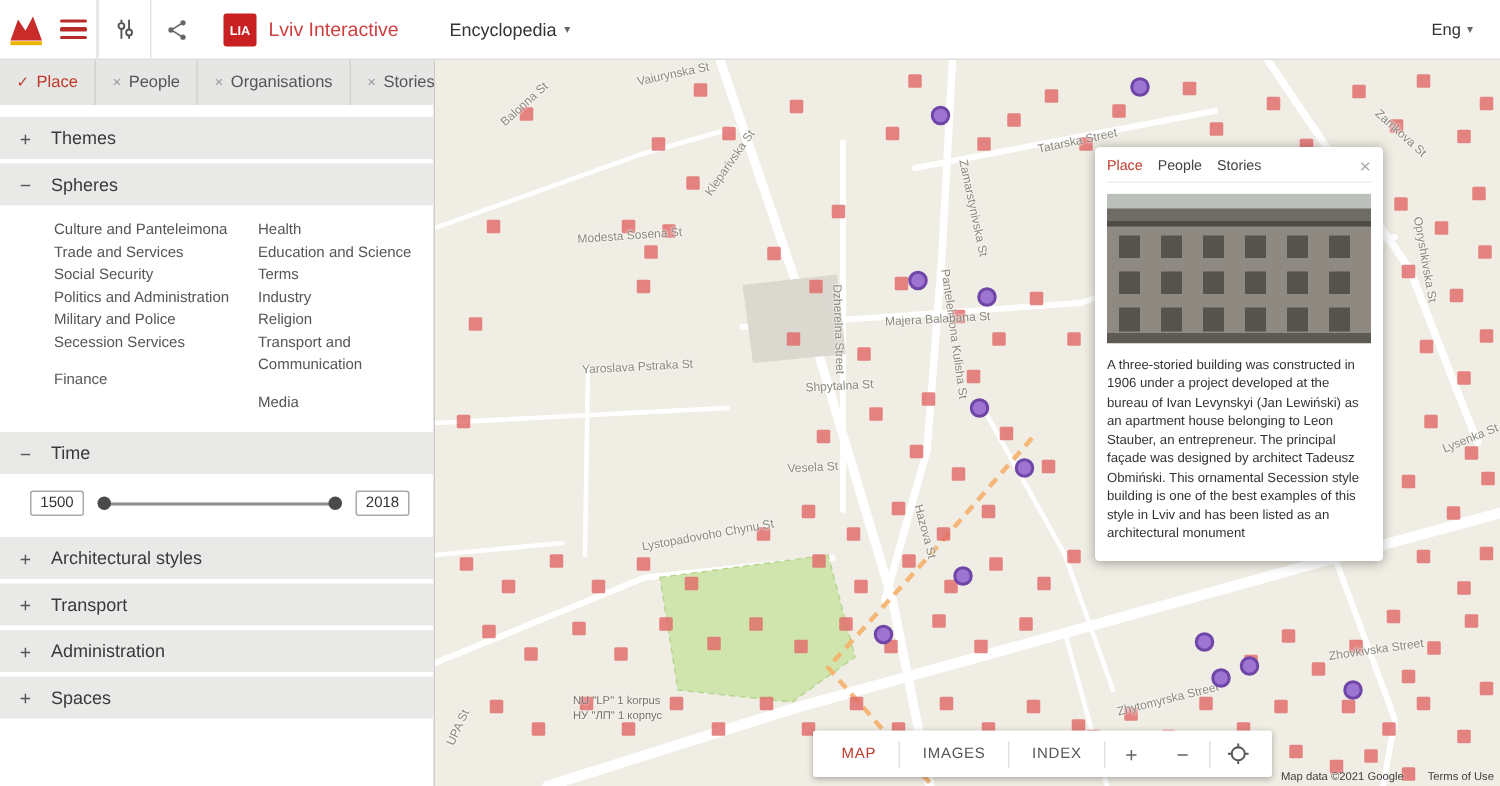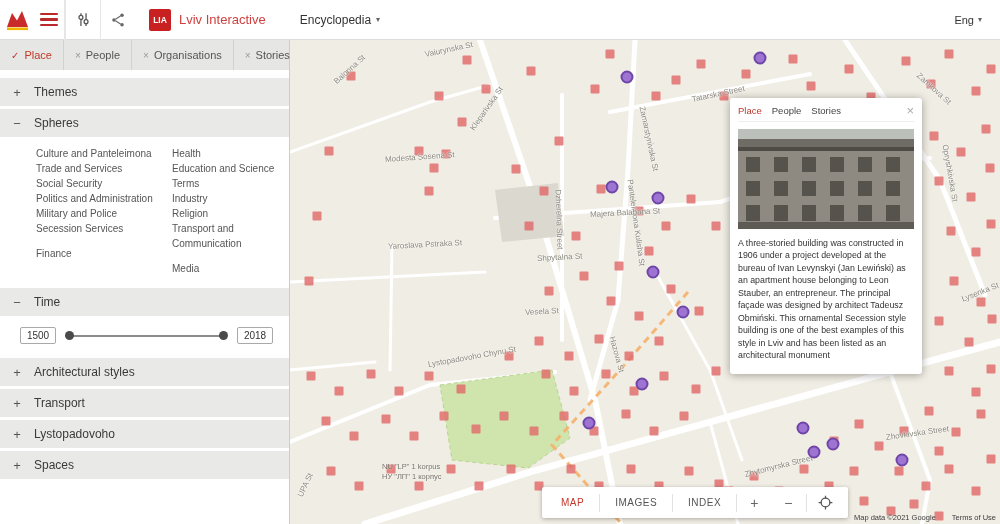--- a/index.html
+++ b/index.html
@@ -225,21 +225,21 @@
       <div class="acc-header">
         <span class="acc-sign">+</span>
         <span class="acc-label">Architectural styles</span>
       </div>
       <div class="acc-header">
         <span class="acc-sign">+</span>
         <span class="acc-label">Transport</span>
       </div>
       <div class="acc-header">
         <span class="acc-sign">+</span>
-        <span class="acc-label">Lystopadovoho</span>
+        <span class="acc-label">Administration</span>
       </div>
       <div class="acc-header">
         <span class="acc-sign">+</span>
         <span class="acc-label">Spaces</span>
       </div>
 
     </aside>
 
     <div class="map">
       <svg class="map-base" width="710" height="484" viewBox="0 0 710 484">

